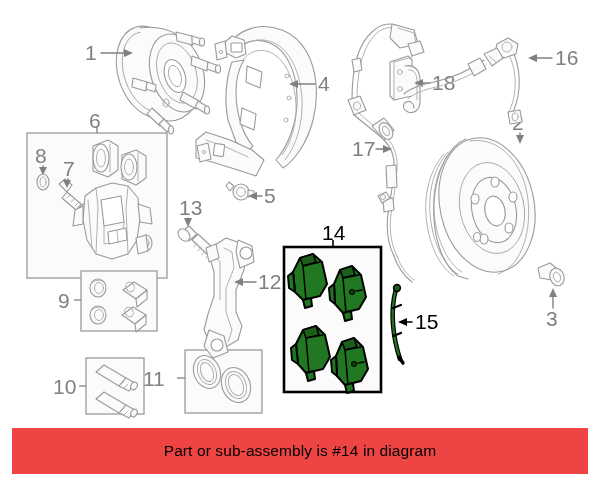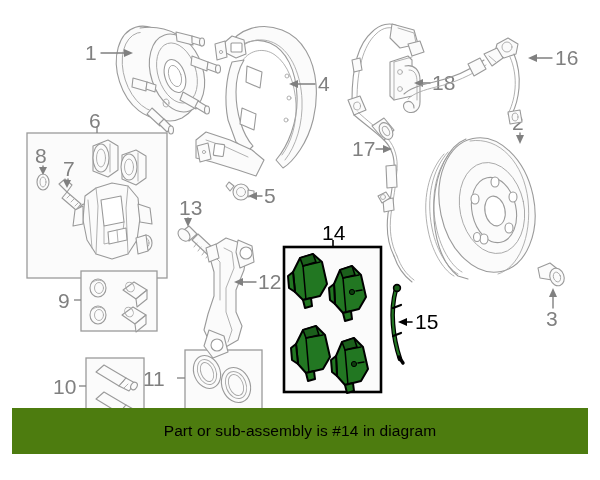--- a/index.html
+++ b/index.html
@@ -20,24 +20,24 @@
   #parts-svg {
     position: absolute;
     left: 0;
     top: 0;
     width: 600px;
     height: 480px;
   }
   .banner {
     position: absolute;
     left: 12px;
-    top: 408px;
+    top: 428px;
     width: 576px;
     height: 46px;
-    background: #4d7c0f;
+    background: #ef4444;
     color: #000000;
     display: flex;
     flex-direction: column;
     align-items: center;
     justify-content: center;
     line-height: 1.12;
     font-size: 15.5px;
     letter-spacing: 0.1px;
   }
   .banner-line {

